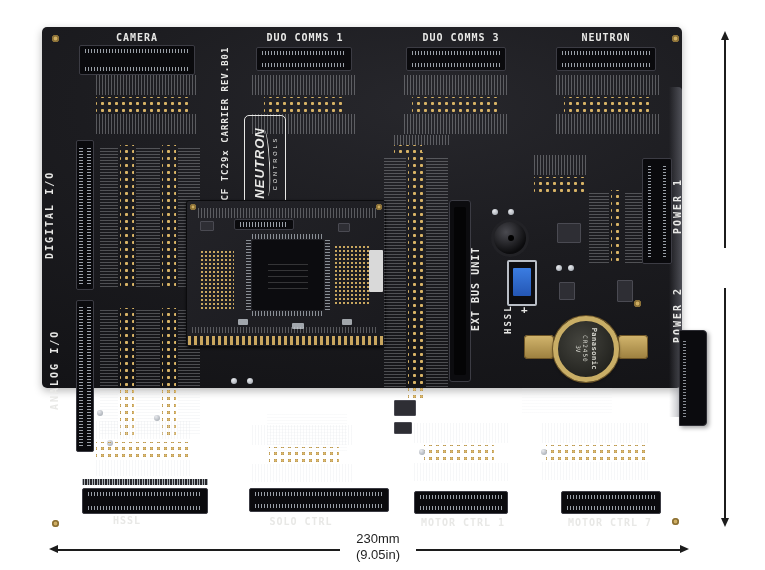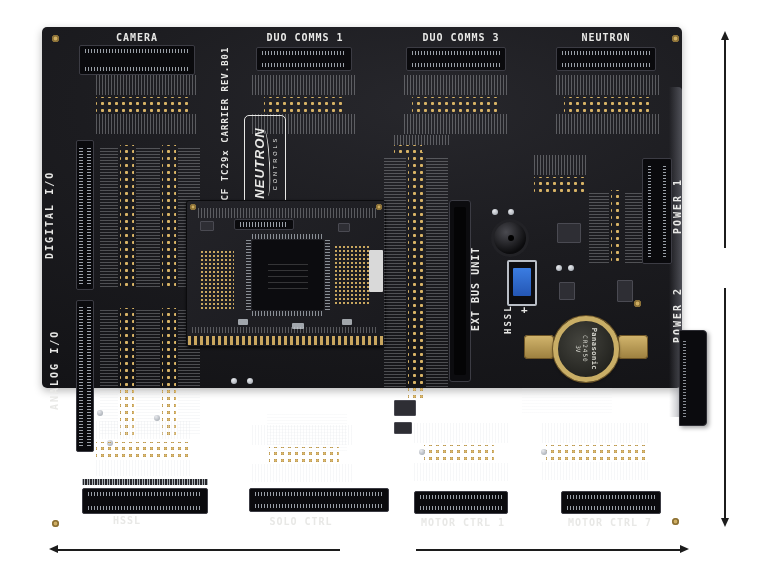--- a/index.html
+++ b/index.html
@@ -291,20 +291,24 @@
     <div class="texv" style="left:500px; top:396px; width:108px; height:20px;"></div>
     <div class="goldrow" style="left:504px; top:418px; width:100px; height:15px;"></div>
     <div class="texv" style="left:500px; top:435px; width:108px; height:18px;"></div>
     <div class="conn-h" style="left:519px; top:464px; width:100px; height:23px;"></div>
     <div class="slabel" style="left:508px; top:490px; width:120px;">MOTOR CTRL 7</div>
     <div class="blob" style="left:499px; top:422px;"></div>
   </div>
 
   <div class="ah ah-left" style="left:49px; top:545px;"></div>
   <div class="dim-line" style="left:58px; top:549px; width:282px; height:1.5px;"></div>
+  <div class="dim-text" style="left:330px; top:531px; width:96px;">
+    <div>230mm</div>
+    <div>(9.05in)</div>
+  </div>
   <div class="dim-line" style="left:416px; top:549px; width:264px; height:1.5px;"></div>
   <div class="ah ah-right" style="left:680px; top:545px;"></div>
 
   <div class="ah ah-up" style="left:721px; top:31px;"></div>
   <div class="dim-line" style="left:724px; top:40px; width:1.5px; height:208px;"></div>
   <div class="dim-line" style="left:724px; top:288px; width:1.5px; height:230px;"></div>
   <div class="ah ah-down" style="left:721px; top:518px;"></div>
 
 </div>
 

